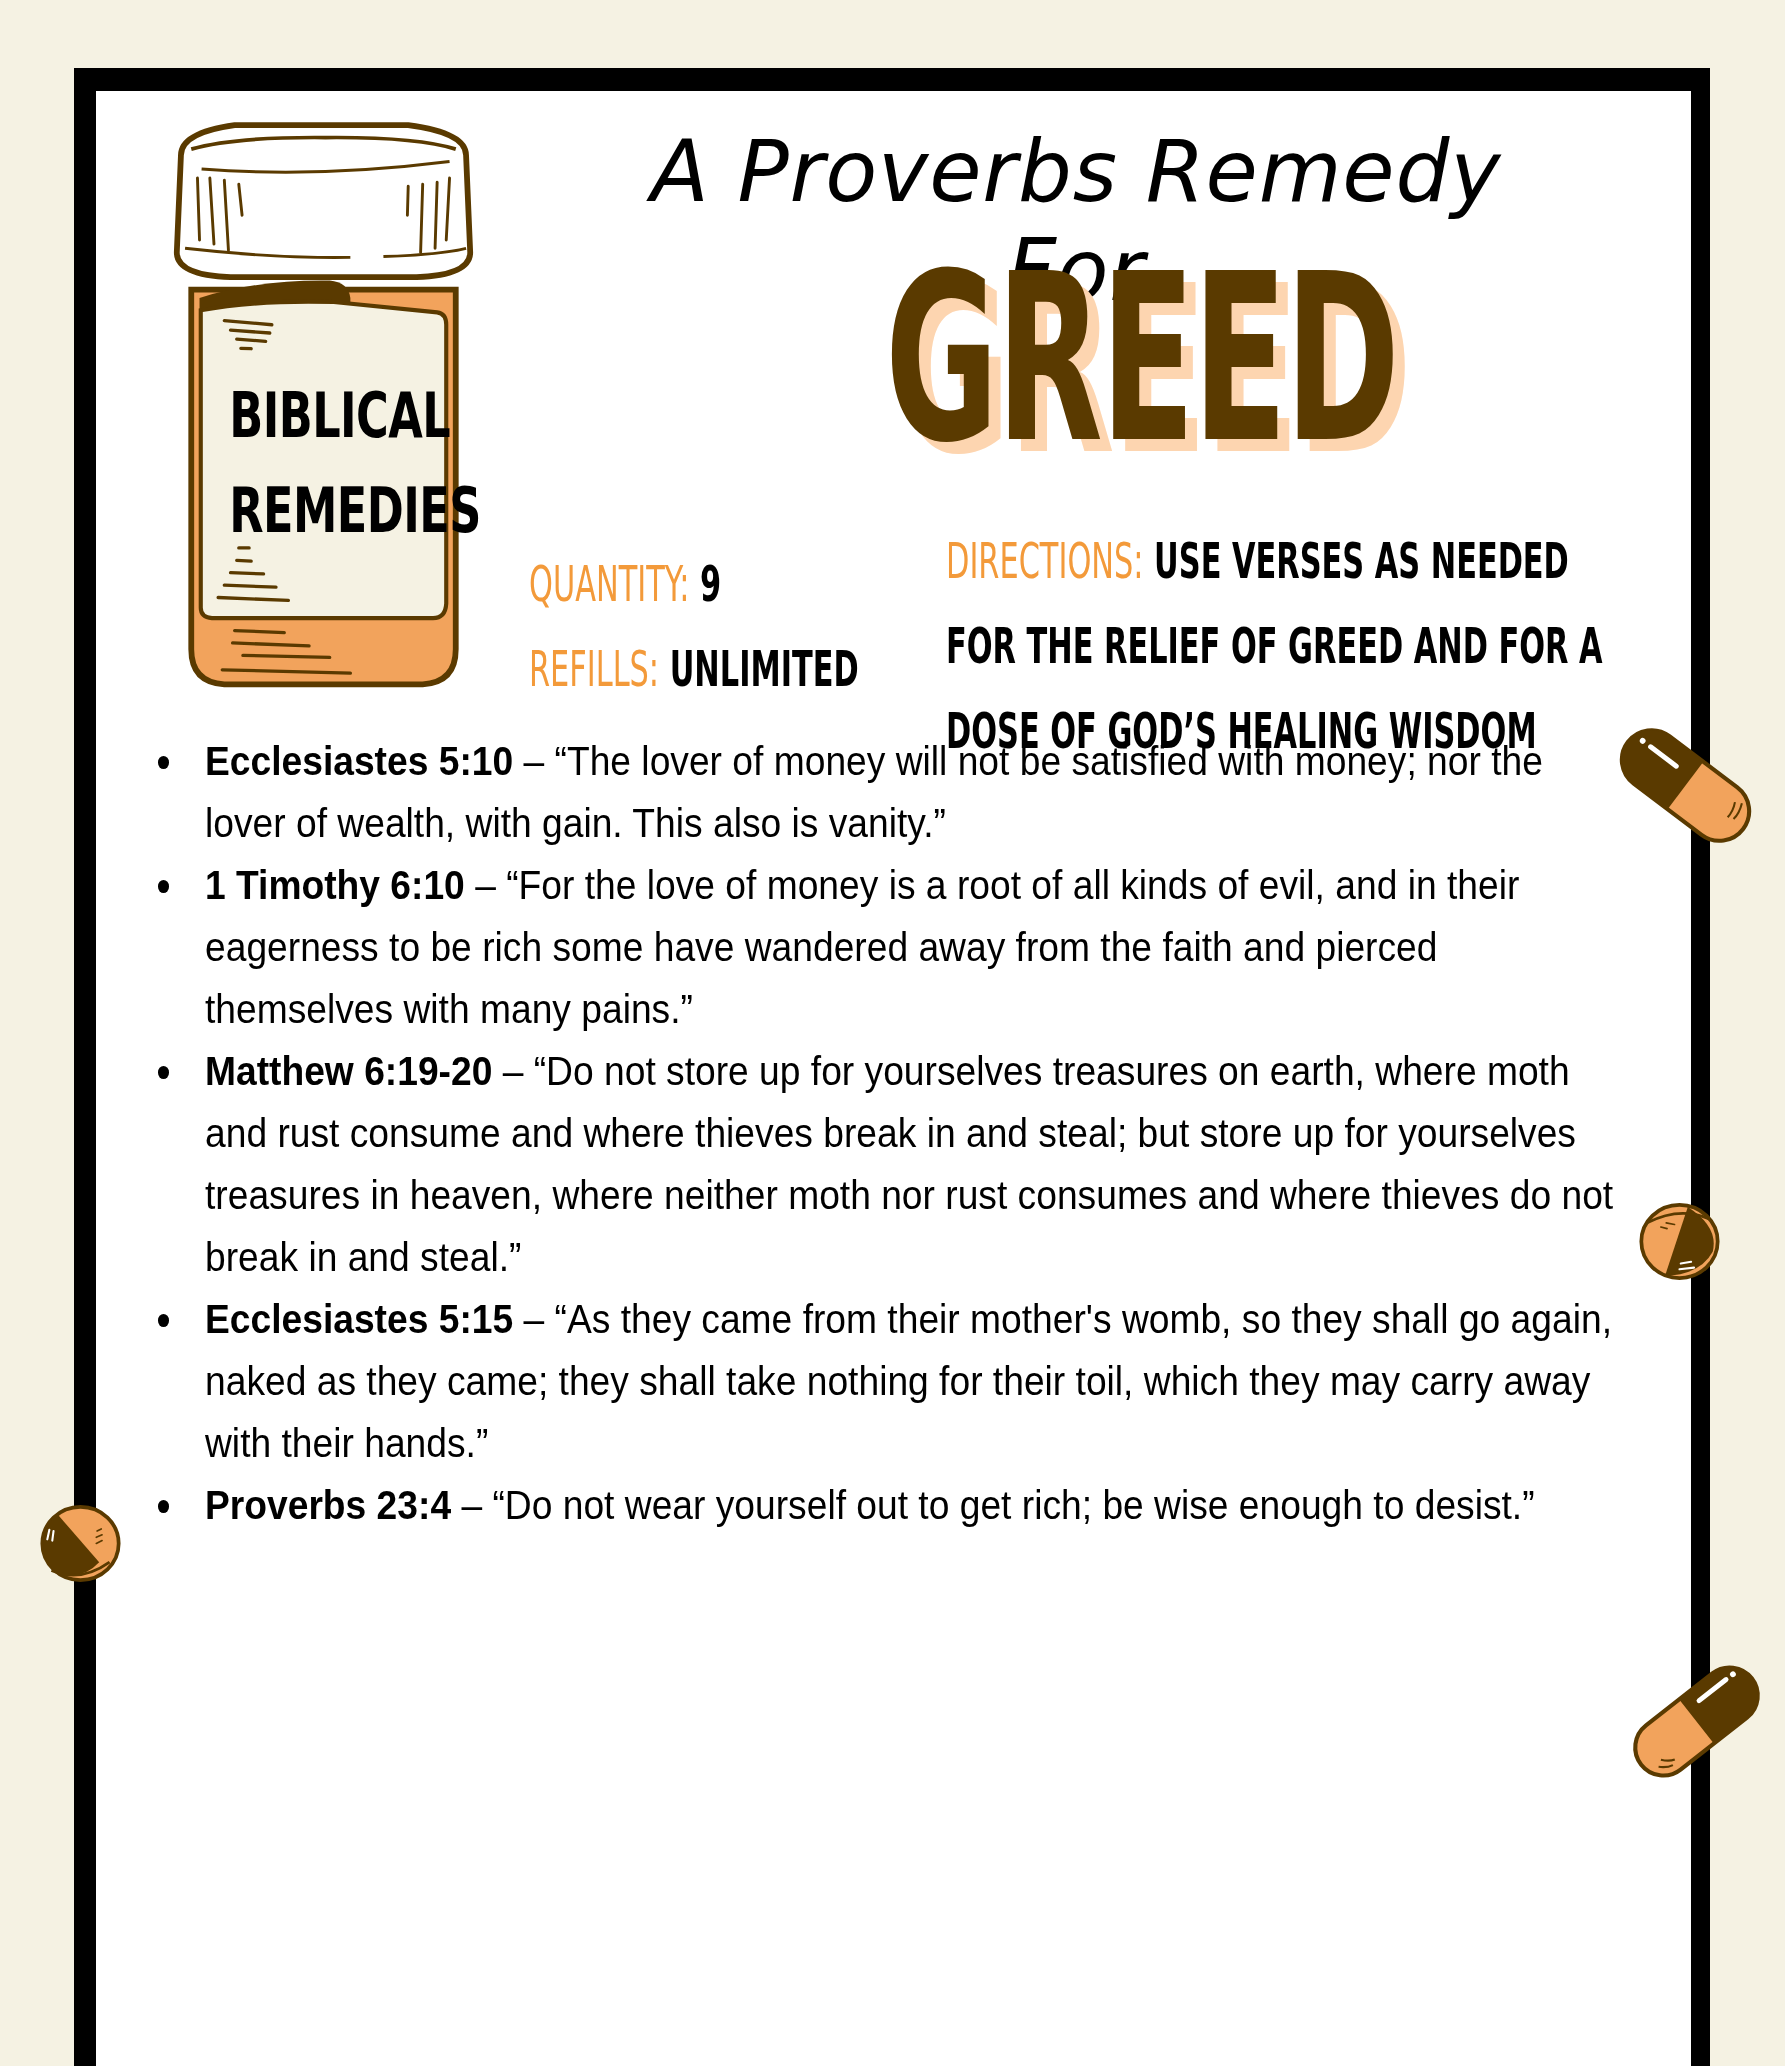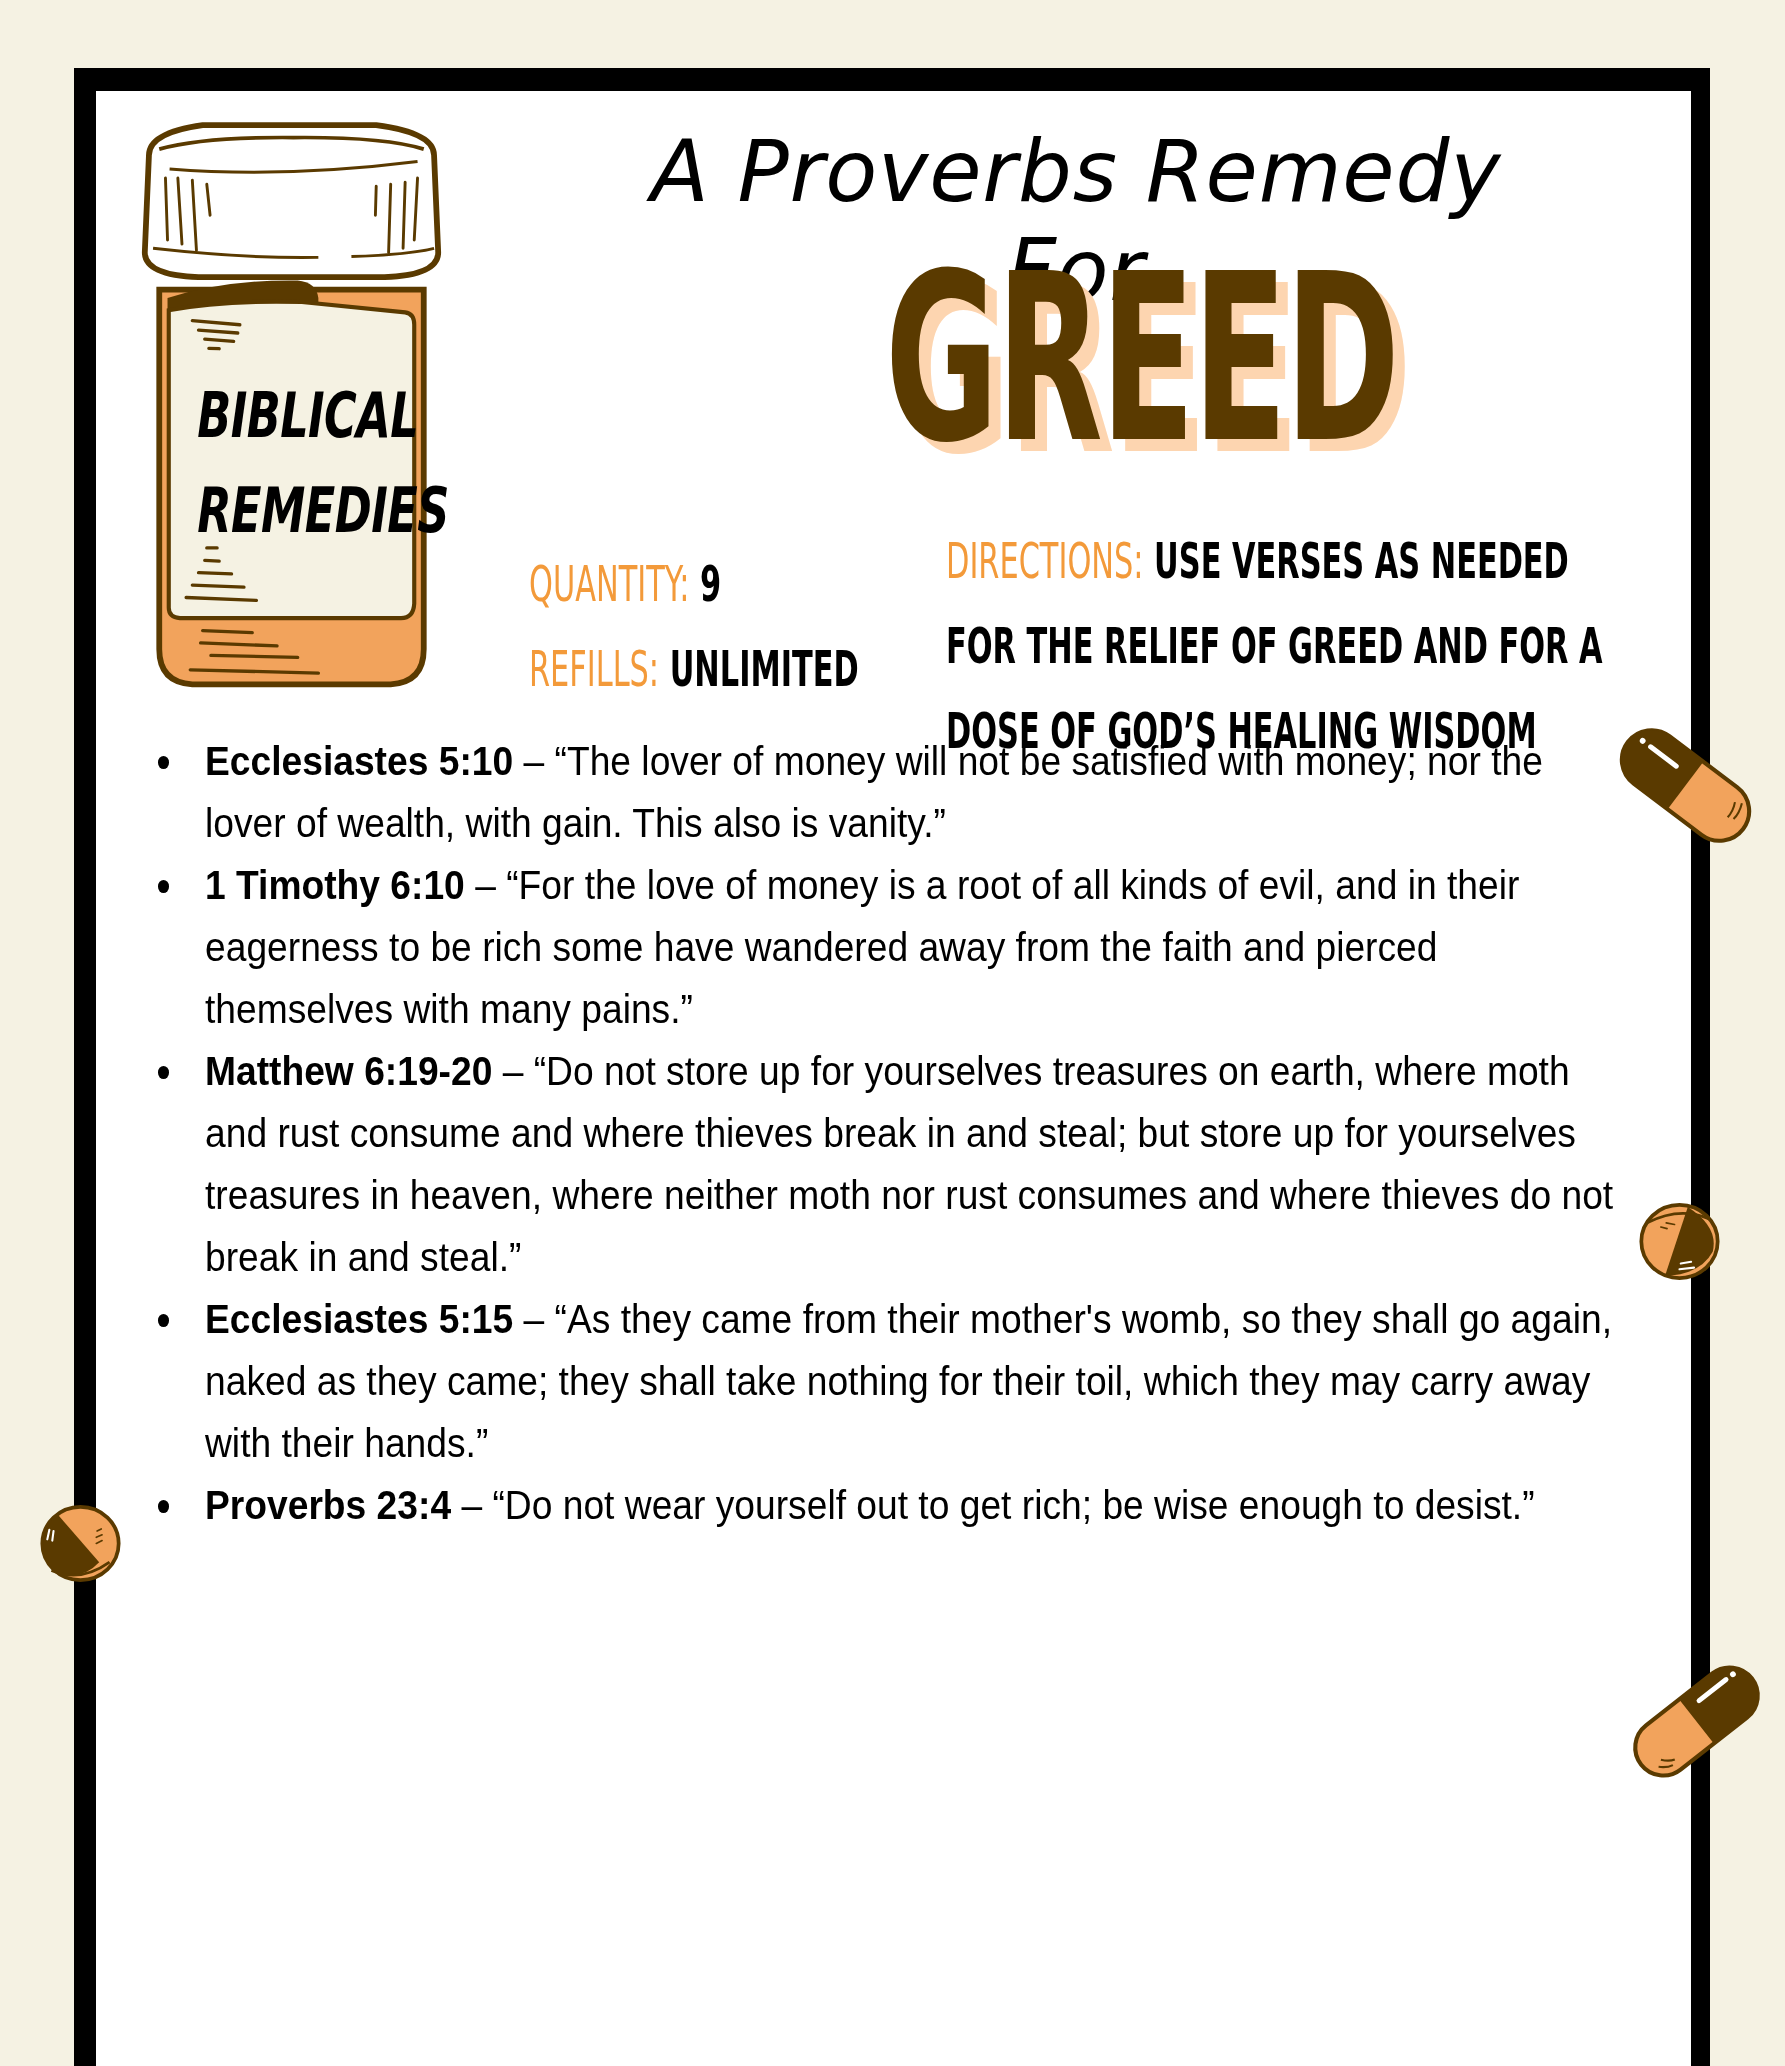--- a/index.html
+++ b/index.html
@@ -19,22 +19,22 @@
   }
   .page {
     position: absolute;
     left: 96px; top: 91px;
     width: 1595px; height: 2198px;
     background: #FFFFFF;
   }
   
   .bottle {
     position: absolute;
-    left: 120px; top: 116px;
-    width: 343px; height: 620px; font-style: italic;
+    left: 152px; top: 116px;
+    width: 343px; height: 620px;
   }
   .bottle svg { width: 100%; height: 100%; display: block; }
   .bottle-label {
     position: absolute;
     left: 39px; top: 252px;
     width: 273px;
     text-align: center;
     font-family: "DejaVu Sans", sans-serif;
     font-weight: bold;
     font-size: 62px;

